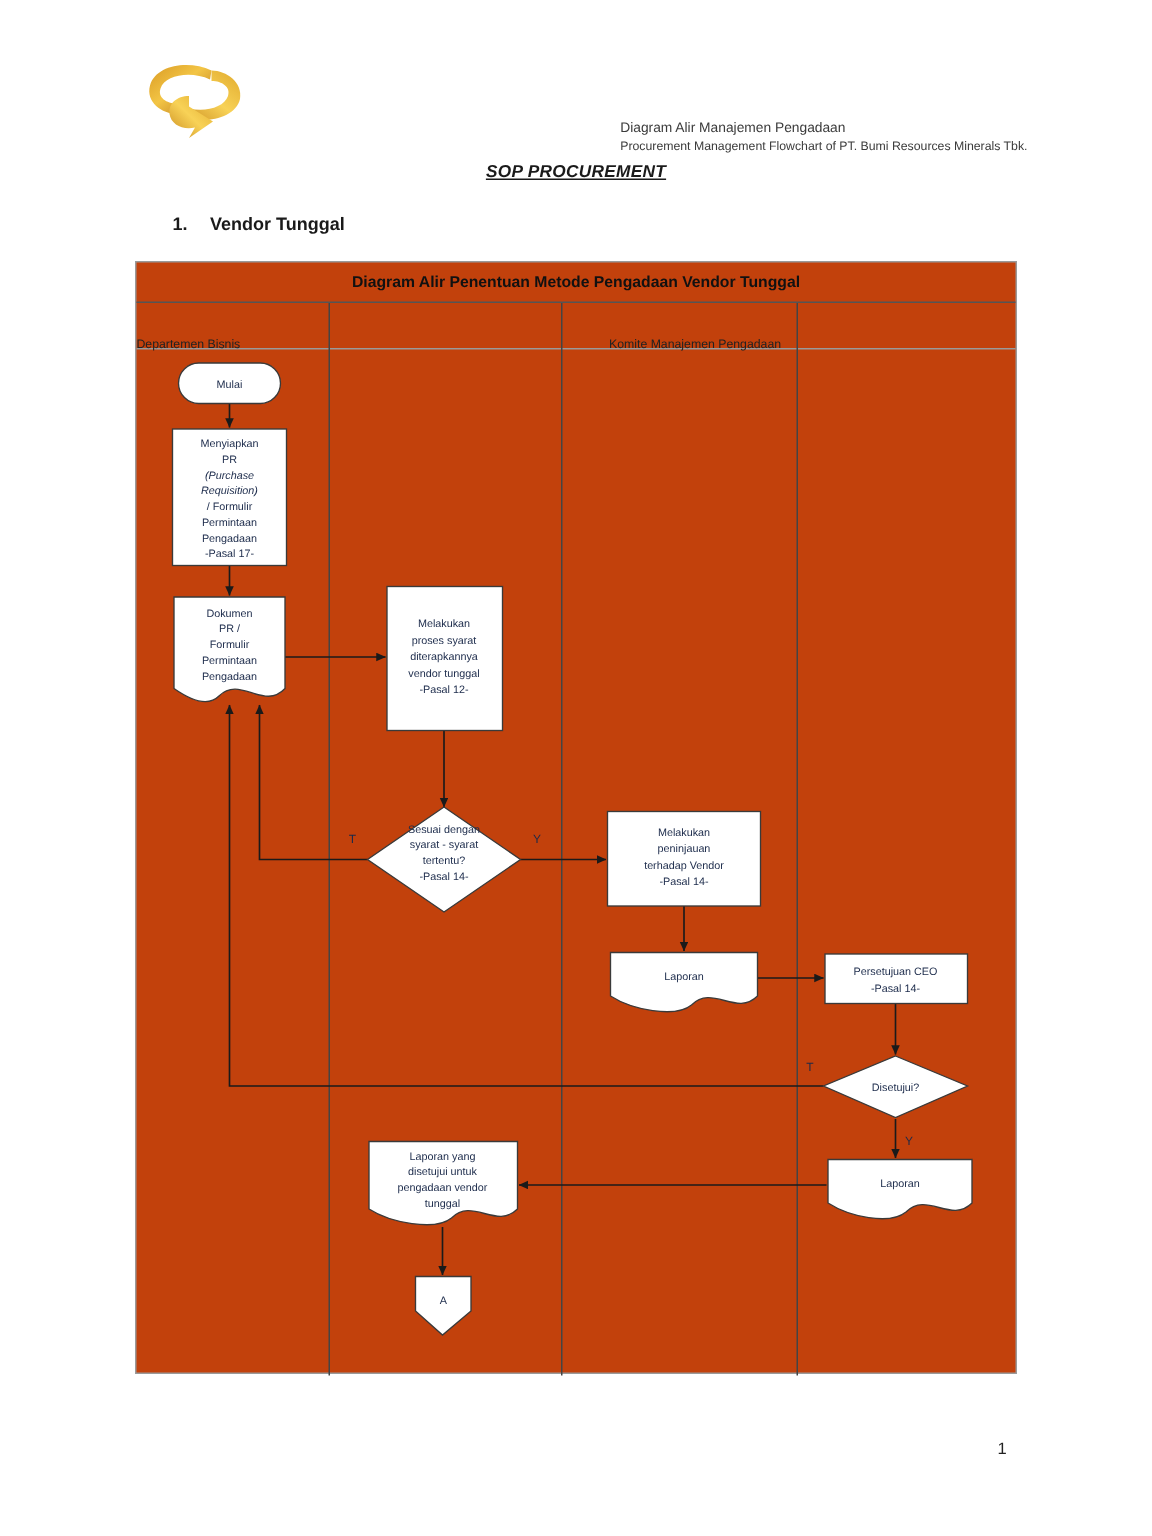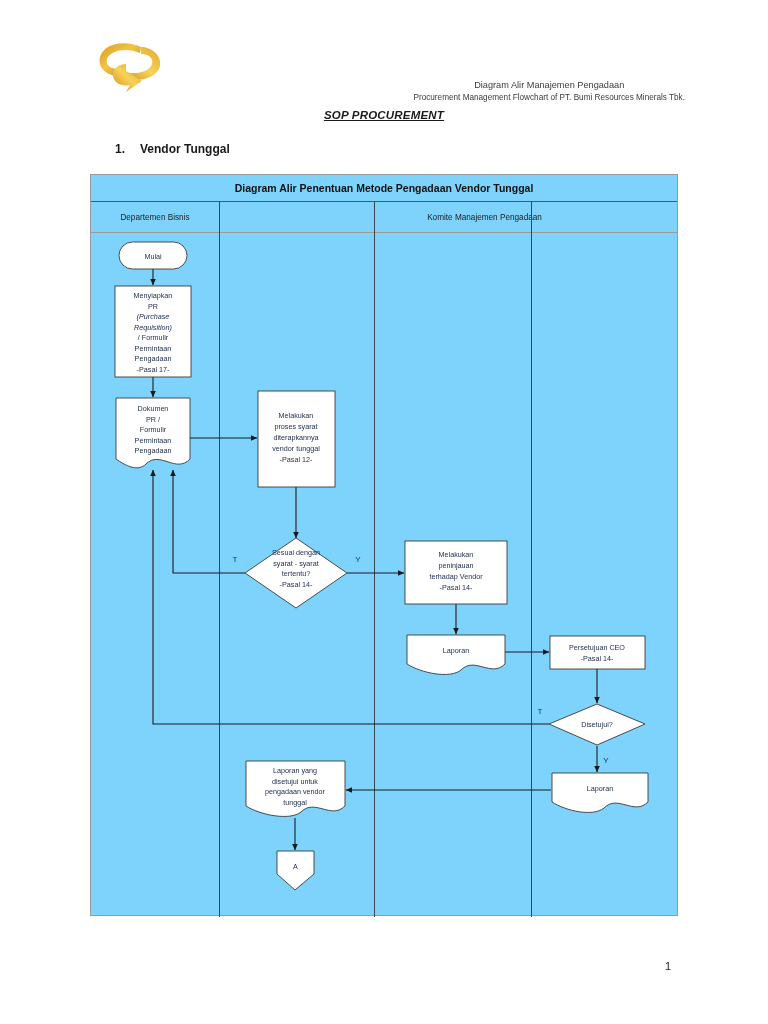--- a/index.html
+++ b/index.html
@@ -48,21 +48,21 @@
     color: #6d2328;
     font-family: "Liberation Sans", sans-serif;
     line-height: 1;
   }
 
   .doc-title-right {
     position: absolute;
     right: 83px;
     top: 79px;
     font-size: 8.6px;
-    text-align: center;
+    text-align: left;
     color: #3b3b3b;
     line-height: 1.45;
     white-space: nowrap;
     margin-left: 36px;
   }
   .doc-title-right .l1 { font-size: 9.2px; }
   .doc-title-right .l2 { font-size: 8.2px; }
 
   .sop-heading {
     position: absolute;
@@ -102,21 +102,21 @@
 
   
   .chart-frame {
     position: absolute;
     left: 90px;
     top: 174px;
     width: 588px;
     height: 742px;
     border: 1px solid #9a9a9a;
     box-sizing: border-box;
-    background: #7dd3fc;
+    background: #c2410c;
   }
   .chart-caption {
     position: absolute;
     left: 0;
     top: 0;
     width: 100%;
     height: 27px;
     line-height: 27px;
     text-align: center;
     font-size: 10.5px;
@@ -129,24 +129,24 @@
     position: absolute;
     left: 0;
     top: 27px;
     width: 100%;
     height: 31px;
     box-sizing: border-box;
     border-bottom: 1px solid #9a9a9a;
   }
   .col-head {
     position: absolute;
-    top: 0;
+    top: 12px;
     height: 31px;
     line-height: 31px;
-    text-align: center;
+    text-align: left;
     font-size: 8.2px;
     color: #222;
   }
   .col-sep {
     position: absolute;
     top: 27px;
     width: 0;
     border-left: 1px solid #444;
     height: 715px;
   }

